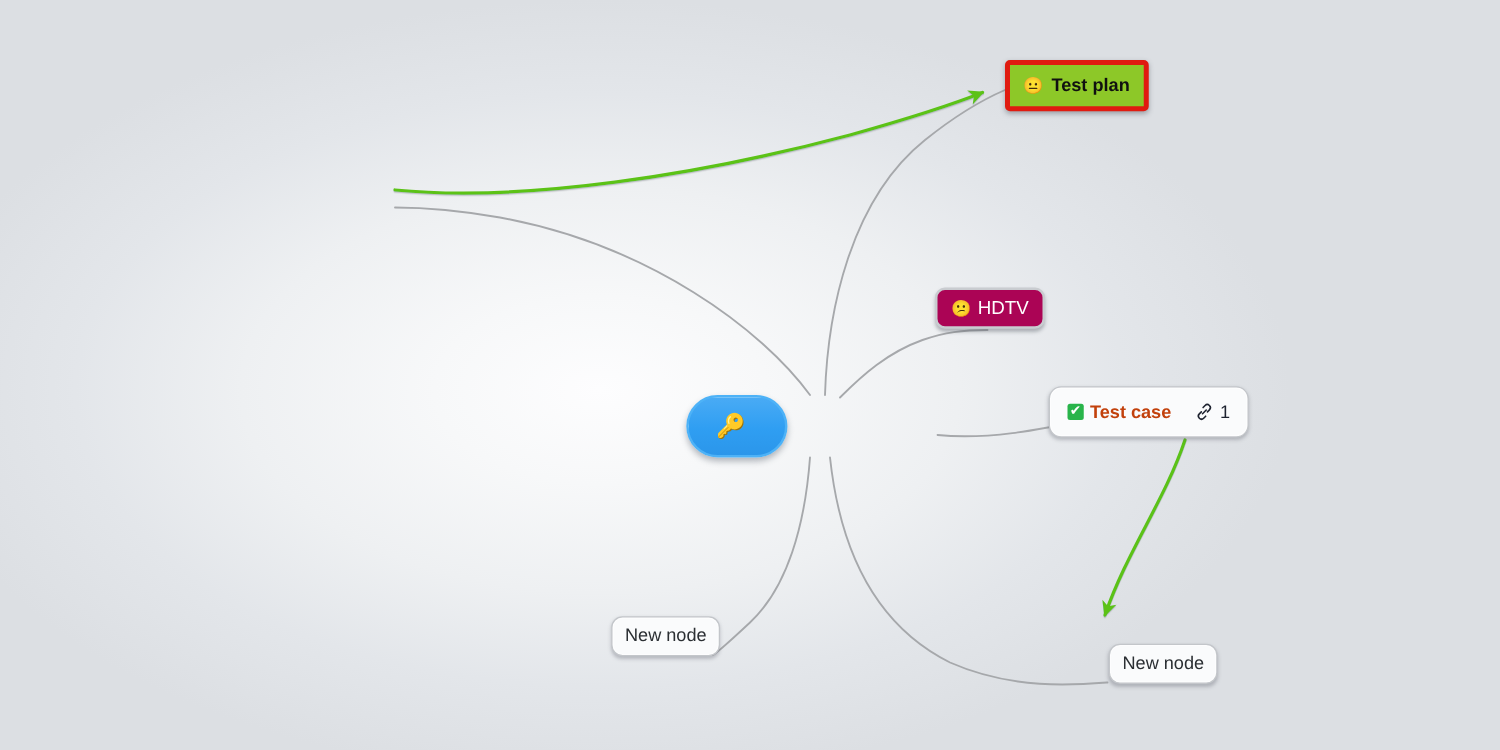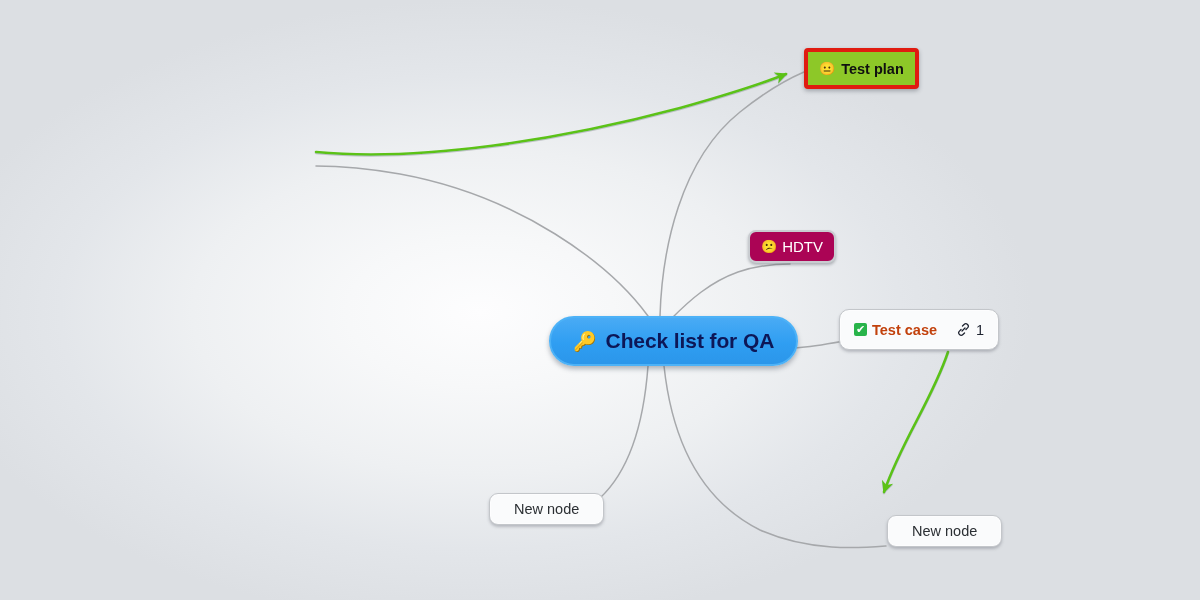--- a/index.html
+++ b/index.html
@@ -44,21 +44,21 @@
 
   
   .node-plain {
     background: #fafbfc;
     border: 1px solid #c3c6ca;
     border-radius: 9px;
     box-shadow: 0 2px 3px rgba(90,95,105,0.34),
                 0 0 0 1px rgba(255,255,255,0.55) inset;
     color: #2b2f33;
     font-size: 14.5px;
-    padding: 0 24px;
+    padding: 0 10px;
   }
 
   
   #node-root {
     left: 549px;
     top: 316px;
     height: 50px;
     padding: 0 22px;
     background: linear-gradient(180deg, #49abf5 0%, #2f9ef2 55%, #2b96ea 100%);
     border: 2px solid #4db2f7;
@@ -194,21 +194,20 @@
     <g fill="none" stroke="#5bc219" stroke-width="2.6" stroke-linecap="round" filter="url(#edgeShadow)">
 
       <path marker-end="url(#greenArrow)" d="M 316 152 C 420 162 560 140 680 108 C 730 94 766 82 786 74"></path>
 
       <path marker-end="url(#greenArrow)" d="M 948 352 C 932 400 902 440 884 492"></path>
     </g>
   </svg>
 
   <div class="node" id="node-root">
     <span class="emoji">🔑</span>
-    <span>Check list for QA</span>
   </div>
 
 
   <div class="node" id="node-testplan">
     <span class="emoji">😐</span>
     <span>Test plan</span>
   </div>
 
   <div class="node" id="node-hdtv">
     <span class="emoji">😕</span>

